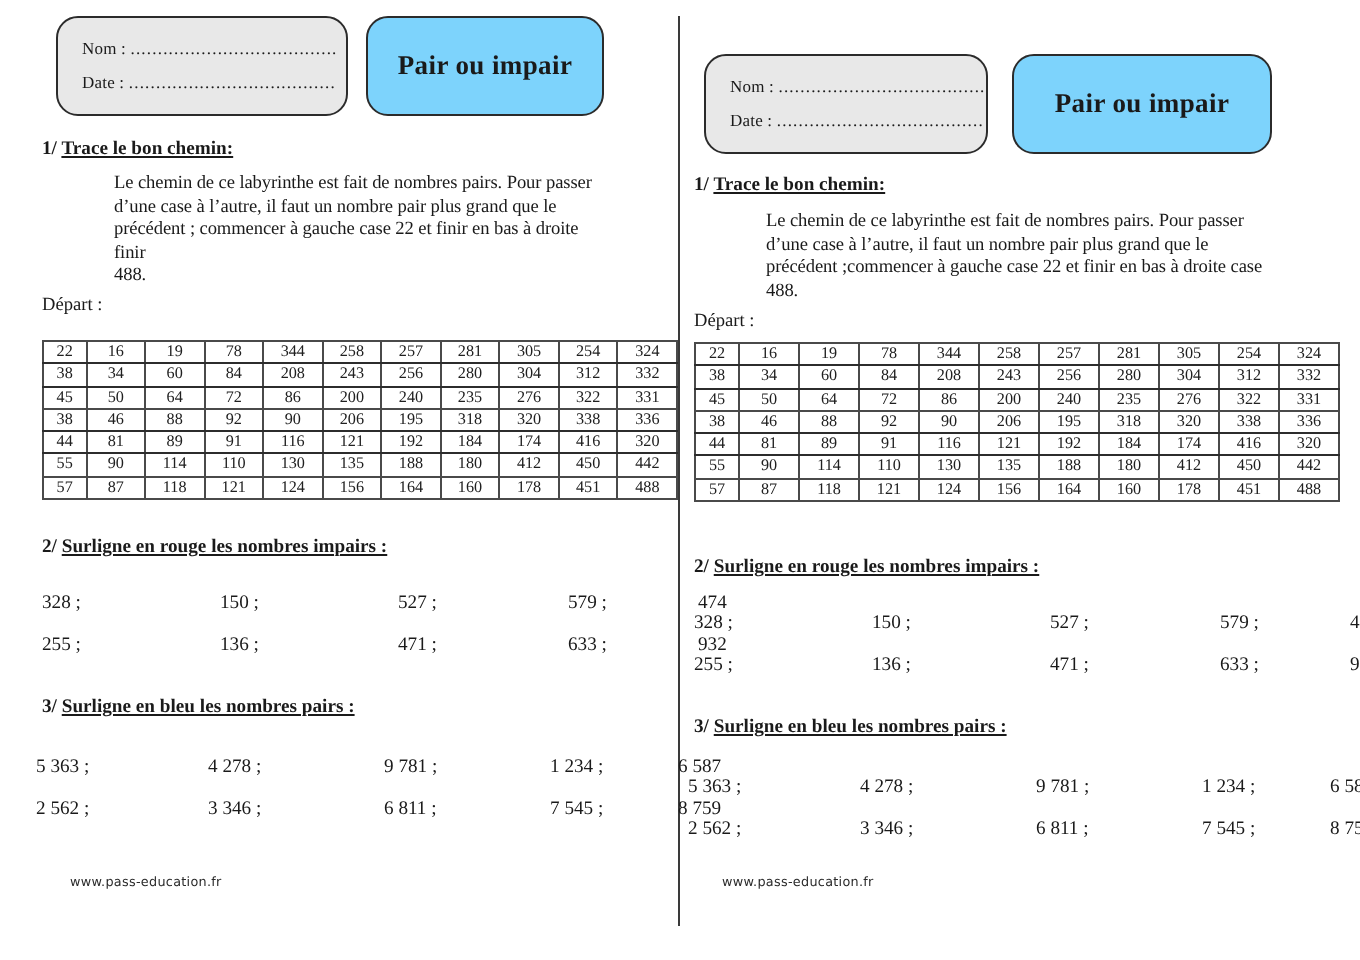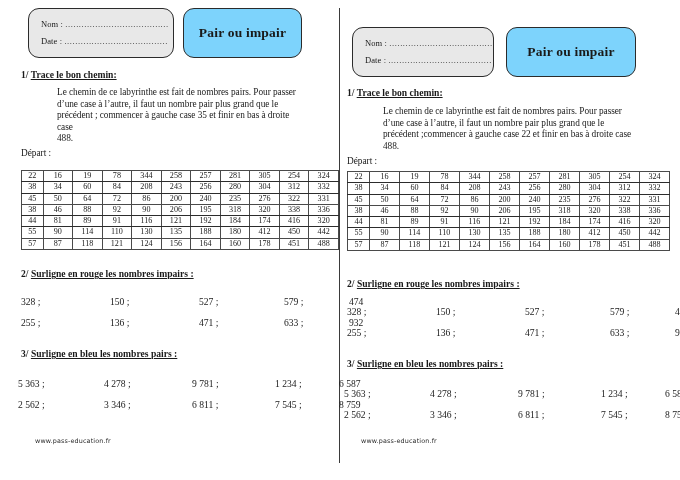--- a/index.html
+++ b/index.html
@@ -110,22 +110,22 @@
       </div>
 
       <div class="shead" style="left:21px;top:69px;">
         <span class="num">1/</span>
         <span class="u">Trace le bon chemin:</span>
       </div>
 
       <div class="para" style="left:21px;top:87px;">
         <div>Le chemin de ce labyrinthe est fait de nombres pairs. Pour passer</div>
         <div>d’une case à l’autre, il faut un nombre pair plus grand que le</div>
-        <div>précédent ; commencer à gauche case 35 et finir en bas à droite</div>
-        <div>case</div>
+        <div>précédent ; commencer à gauche case 22 et finir en bas à droite</div>
+        <div>finir</div>
         <div>488.</div>
       </div>
 
       <div class="depart" style="left:21px;top:148px;">Départ :</div>
 
       <table class="grid" style="left:21px;top:170px;">
         <tbody>
             <tr class="thick">
               <td class="c0">22</td>
               <td class="cw">16</td>

